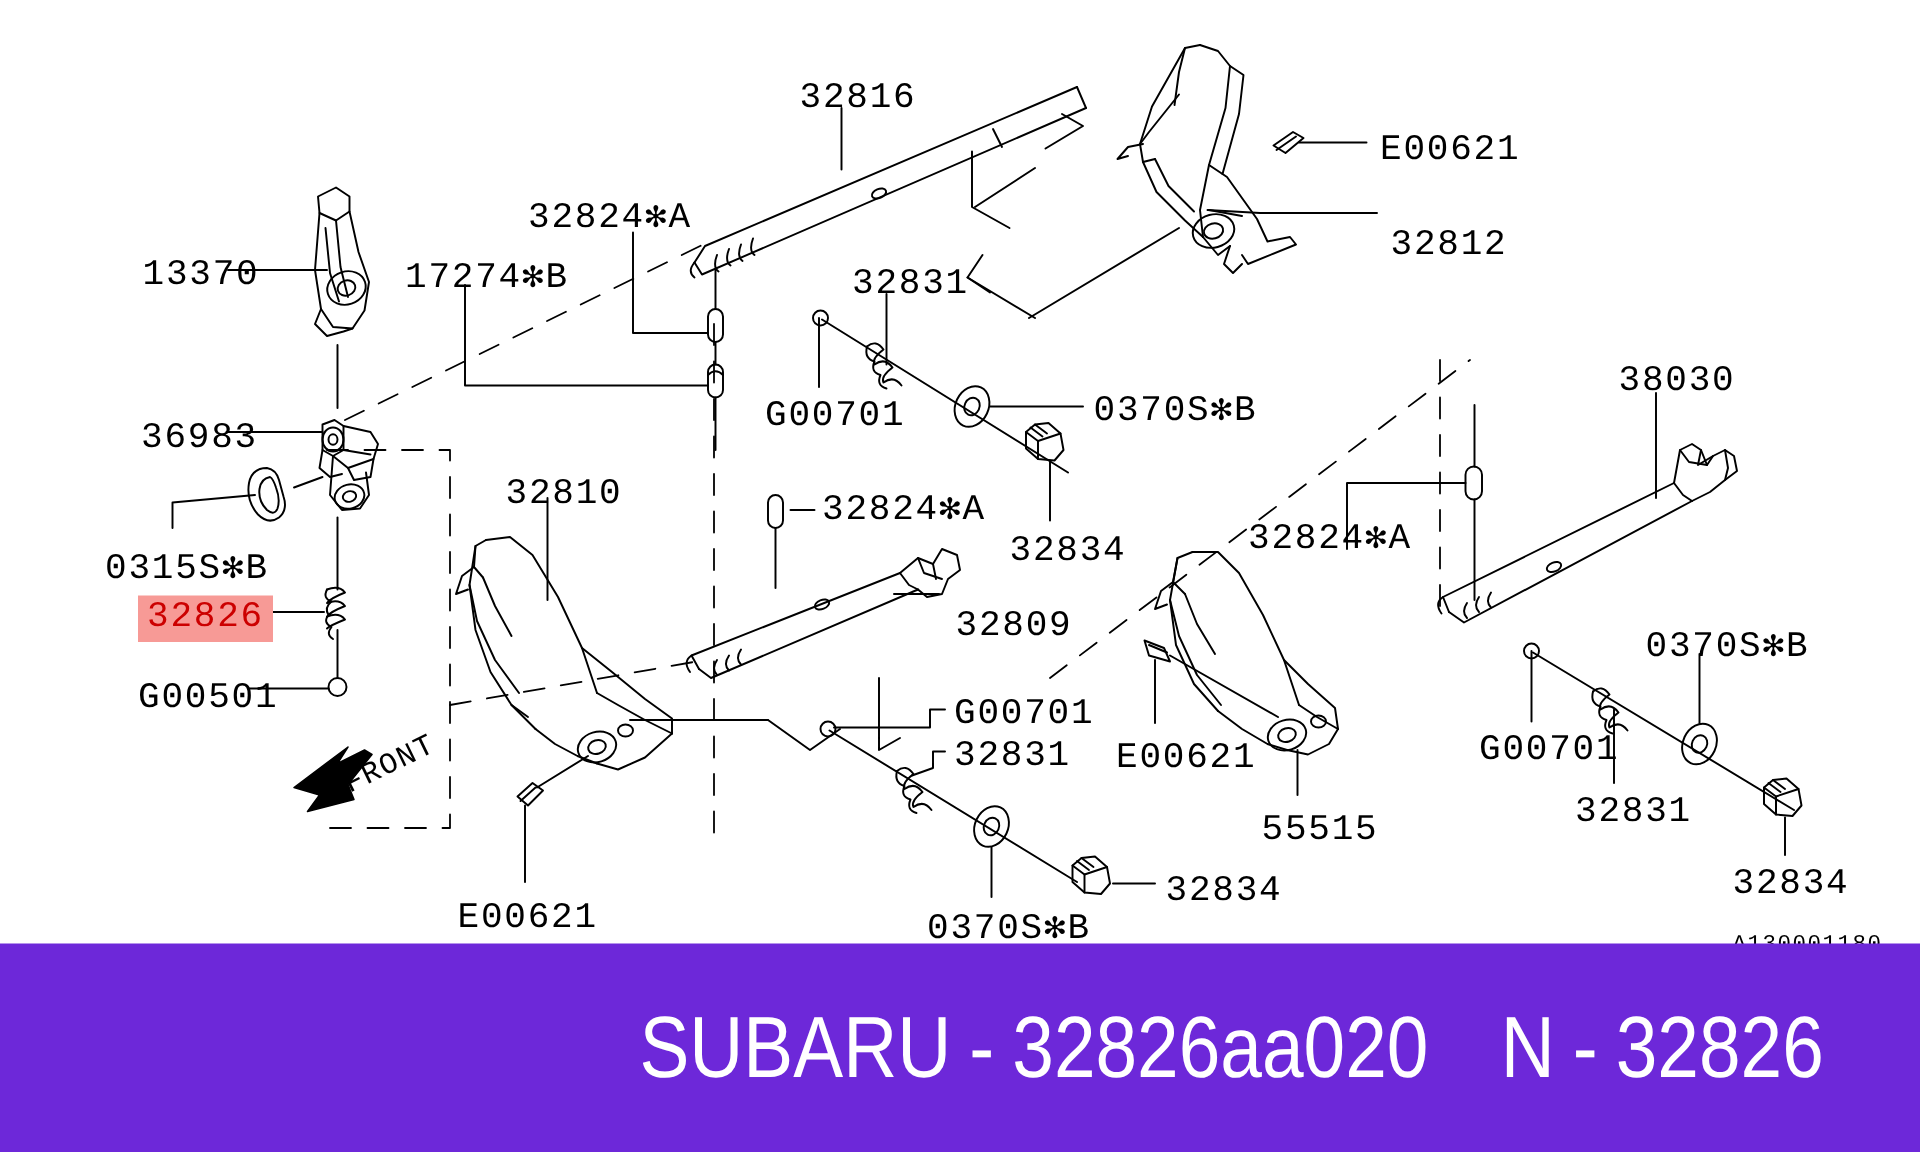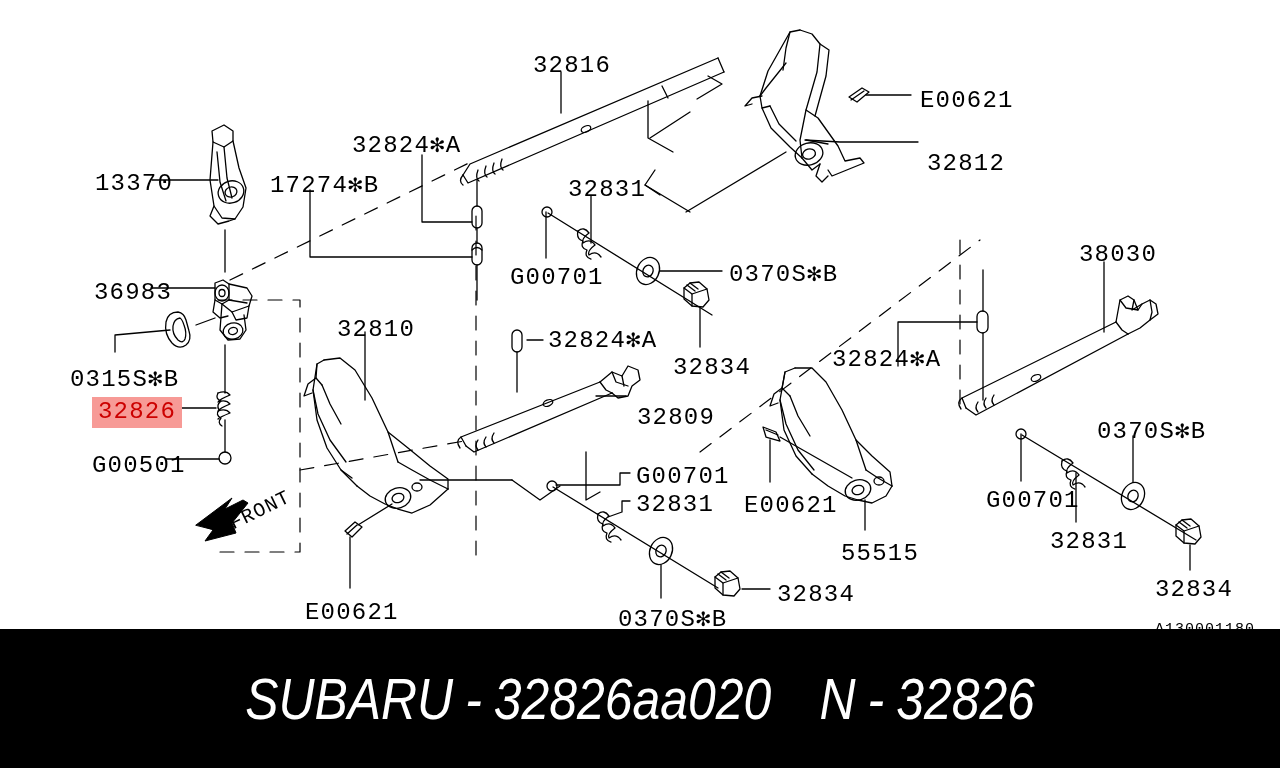--- a/index.html
+++ b/index.html
@@ -69,25 +69,24 @@
     transform: rotate(-26deg);
     transform-origin: left bottom;
   }
   
   #footer {
     position: absolute;
     left: 0;
     top: 629px;
     width: 1280px;
     height: 139px;
-    background: #000000;
+    background: #6d28d9;
     display: flex;
     align-items: center;
-    justify-content: center;
-    font-style: italic;
+    justify-content: flex-end;
   }
   #footer-inner {
     display: flex;
     align-items: baseline;
     color: #ffffff;
     font-family: "Liberation Sans Narrow", "Liberation Sans", sans-serif;
     font-size: 58px;
     letter-spacing: 0px;
     transform: scaleX(0.86);
   }

